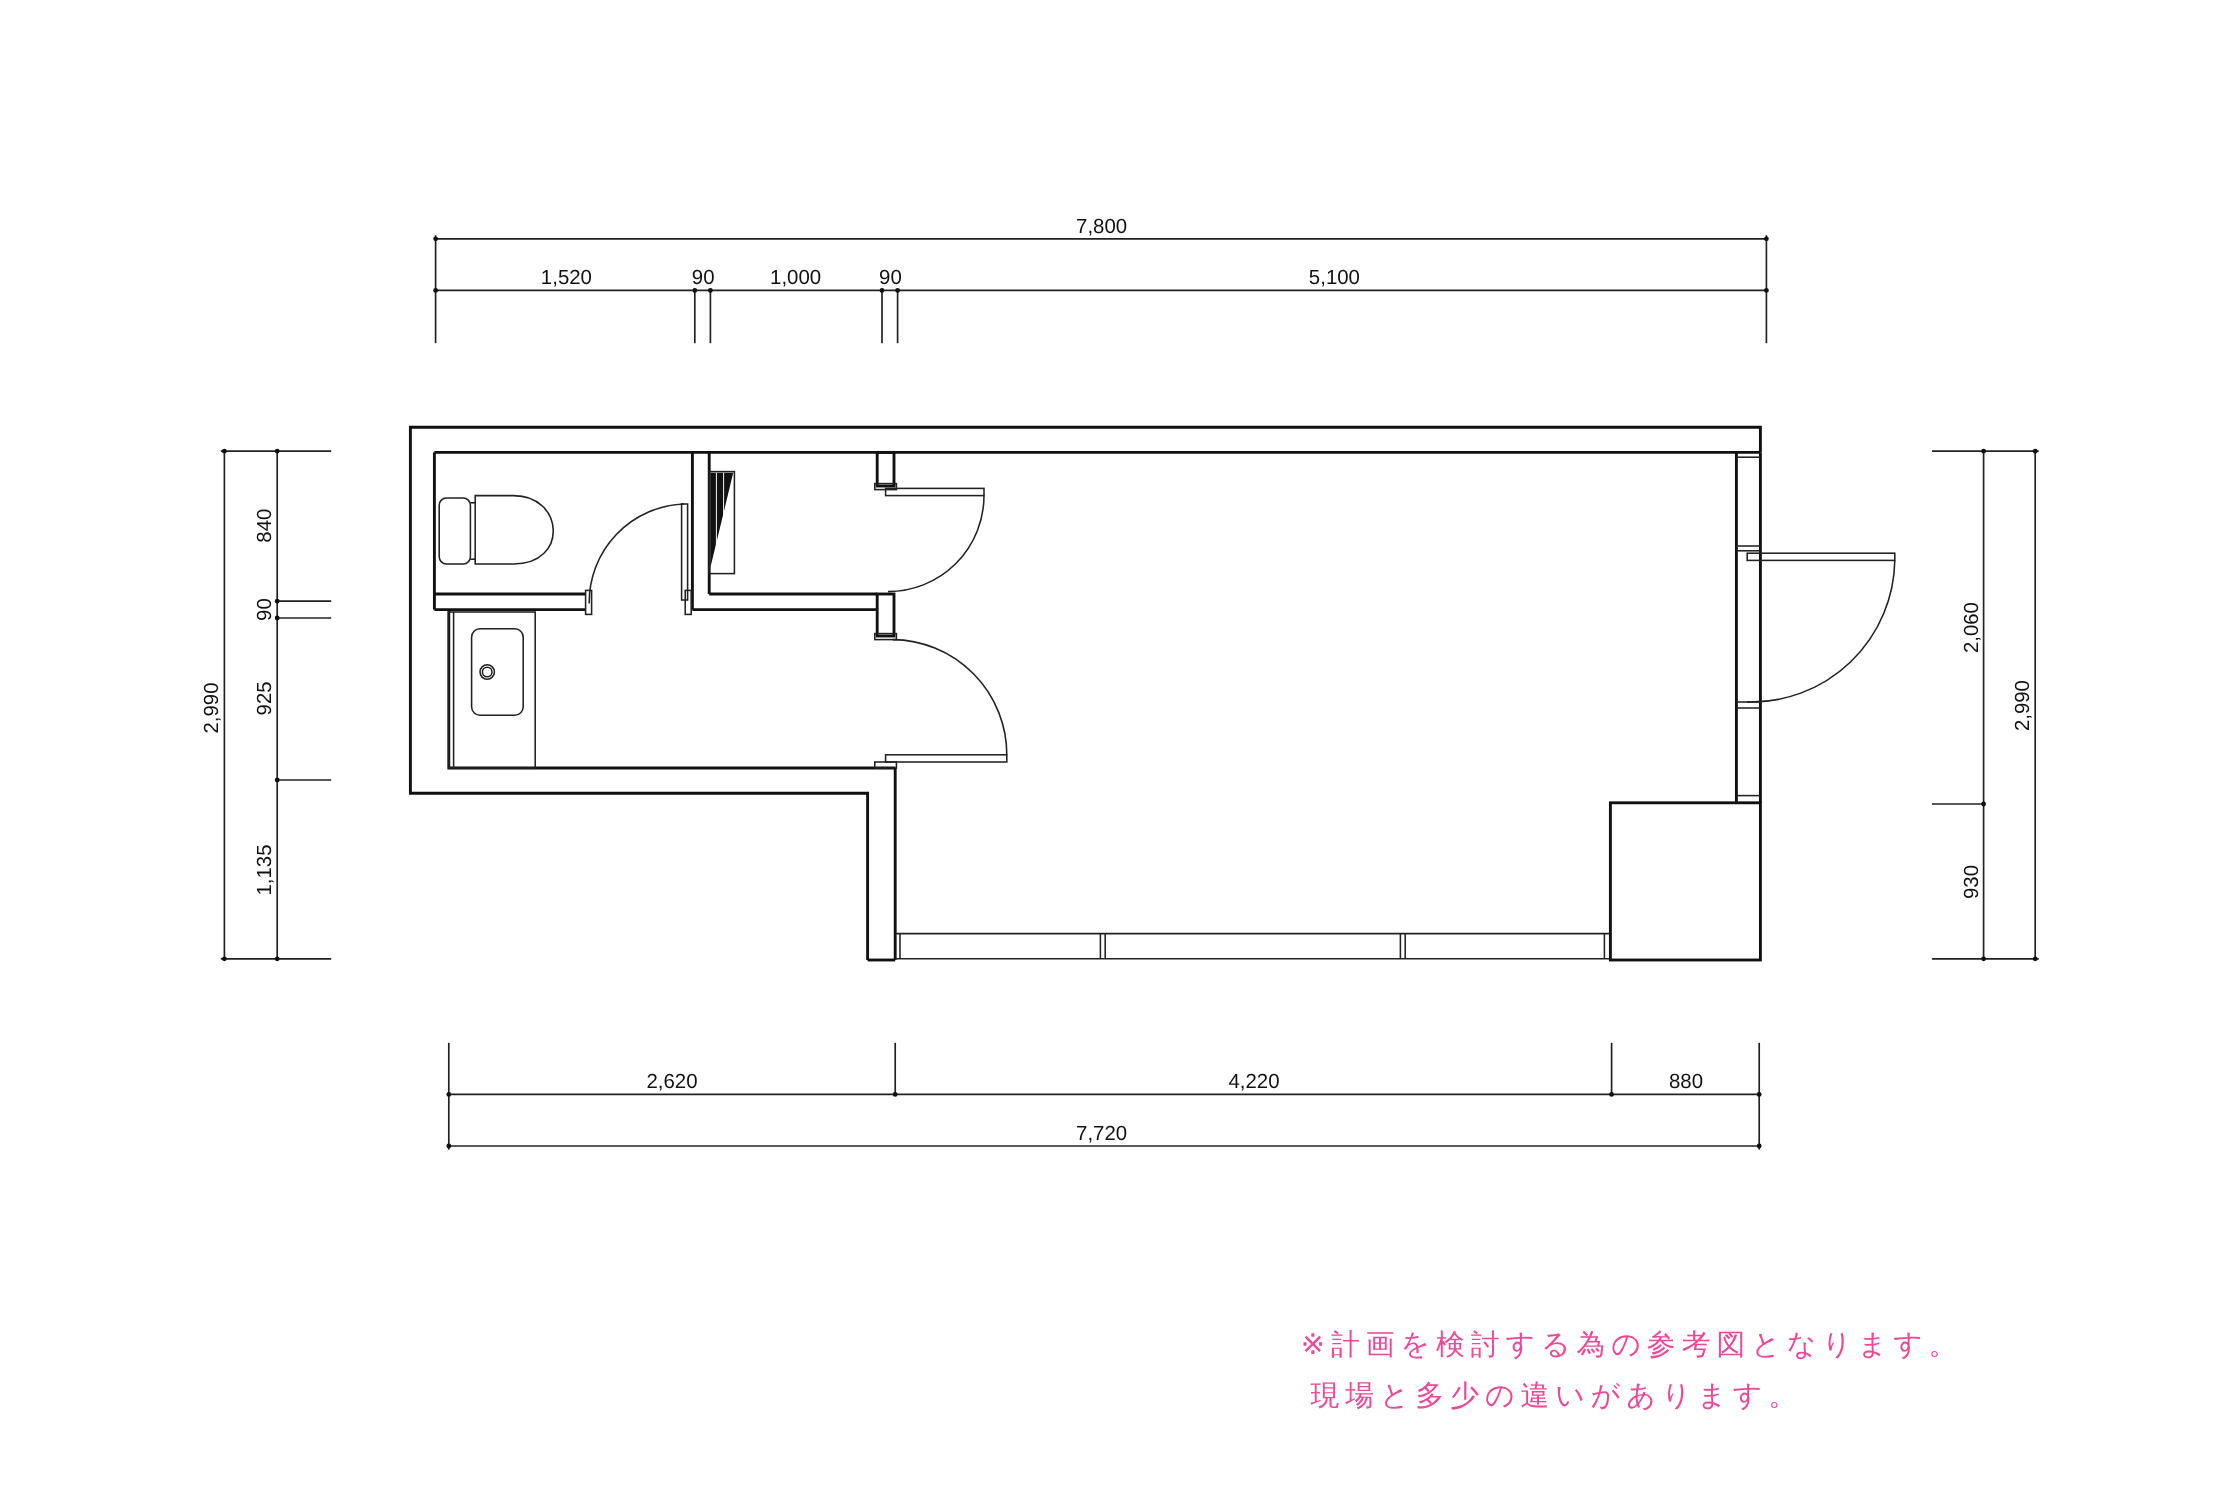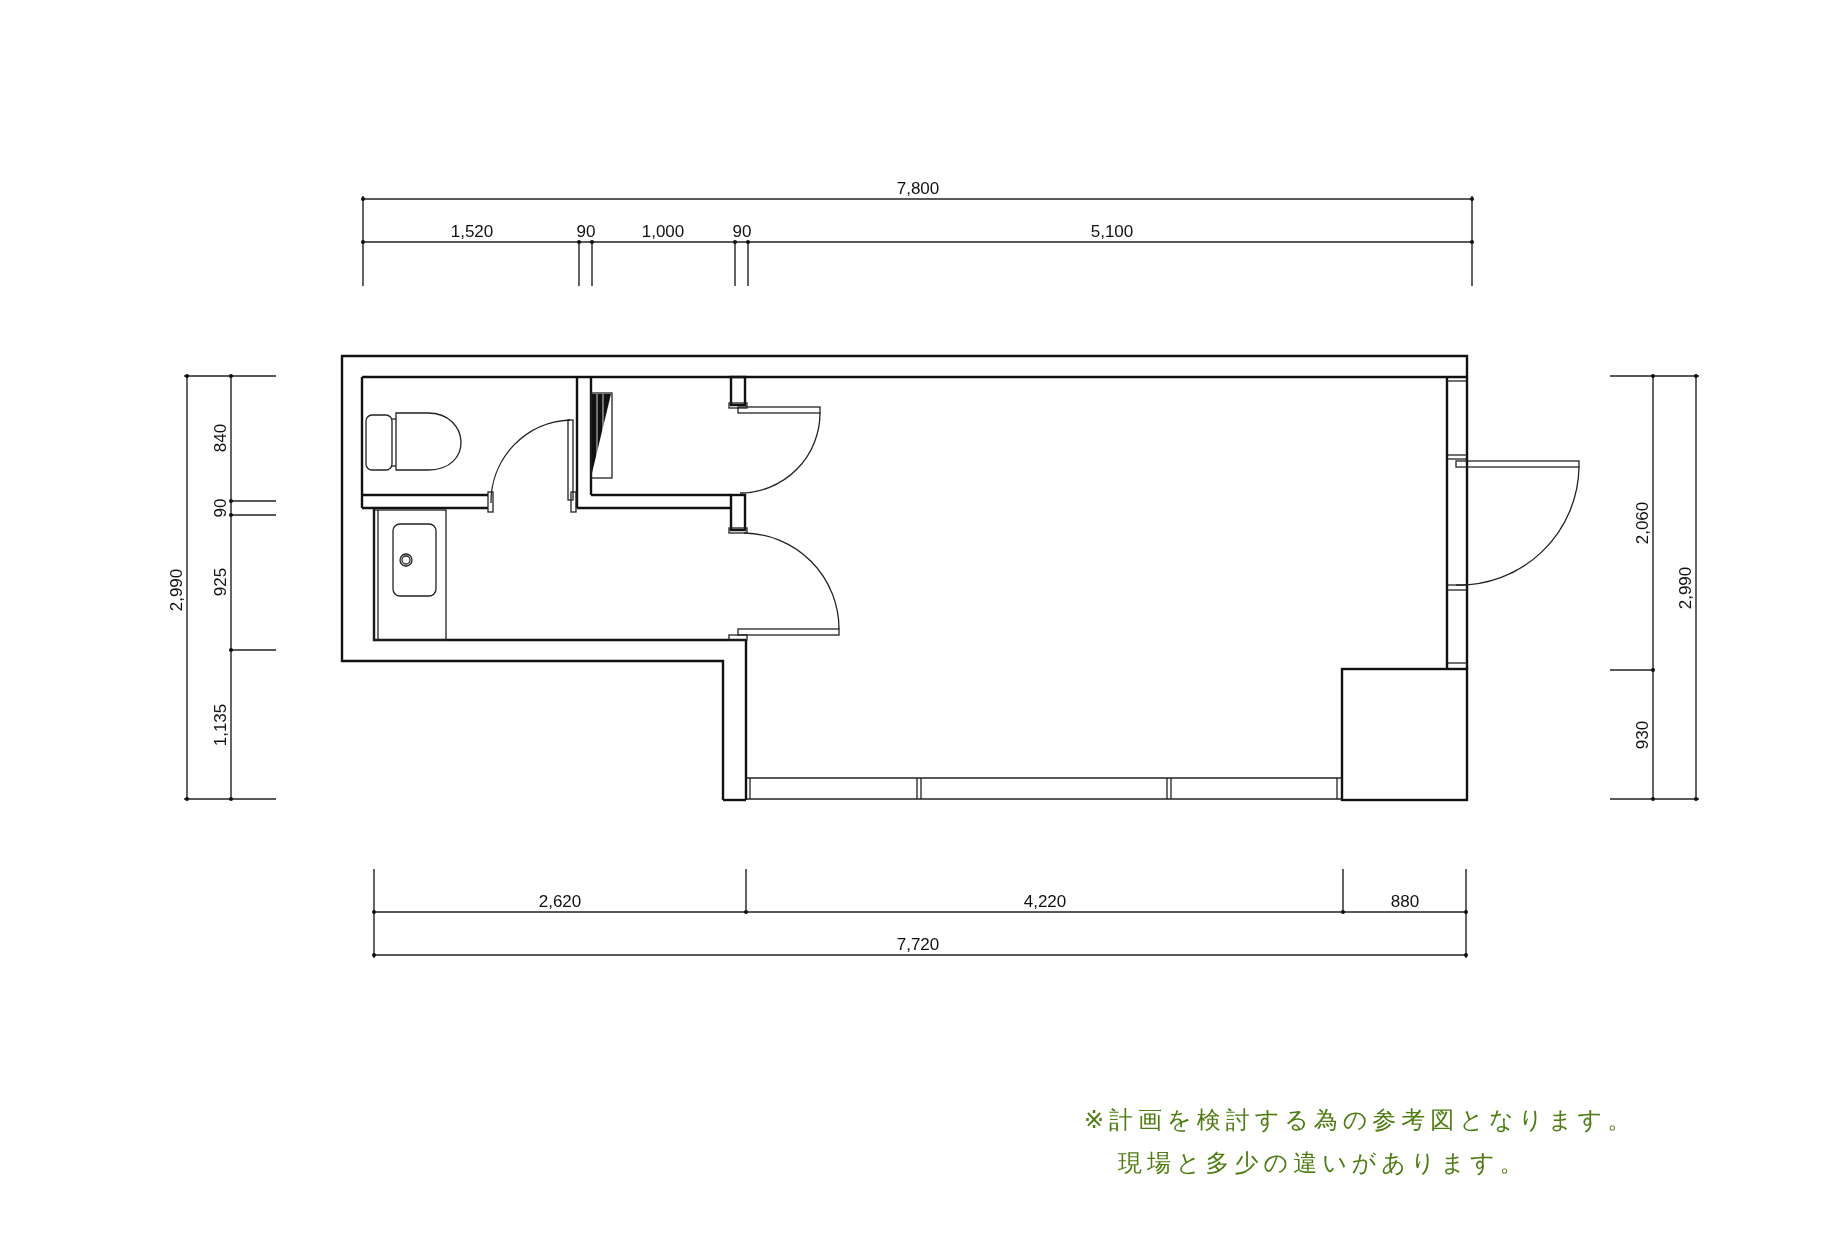--- a/index.html
+++ b/index.html
@@ -4,21 +4,21 @@
 <style>
   html, body { margin: 0; padding: 0; background: #ffffff; }
   body { width: 1845px; height: 1260px; position: relative; overflow: hidden; }
   #plan { position: absolute; left: 0; top: 0; }
   .w { fill: none; stroke: #111; stroke-width: 2.4; }
   .t { fill: none; stroke: #222; stroke-width: 1.3; }
   .dim { fill: none; stroke: #222; stroke-width: 1.4; }
   .dot { fill: #111; }
   .dimtxt { font-family: "Liberation Sans", sans-serif; font-size: 17px; fill: #111; }
   .note { position: absolute; font-family: "DejaVu Sans", sans-serif; font-size: 24px;
-          letter-spacing: 5px; color: #4d7c0f; white-space: nowrap; }
+          letter-spacing: 5px; color: #ec4899; white-space: nowrap; }
 </style>
 </head>
 <body>
 
 <svg id="plan" width="1845" height="1260" viewBox="0 0 1845 1260" xmlns="http://www.w3.org/2000/svg">
 
   <g>
     <line class="dim" x1="363" y1="199" x2="1472" y2="199"></line>
     <line class="dim" x1="363" y1="242" x2="1472" y2="242"></line>
     <line class="dim" x1="363" y1="196" x2="363" y2="286"></line>
@@ -186,13 +186,13 @@
     <rect class="t" x="738" y="629" width="101" height="6"></rect>
     <path class="t" d="M744,533 A96,96 0 0 1 839,629"></path>
   </g>
   <g>
     <rect class="t" x="1456" y="461" width="123" height="6"></rect>
     <path class="t" d="M1579,467 A120,120 0 0 1 1456,585"></path>
   </g>
 </svg>
 
 <div class="note" style="left:1084px; top:1104px;">※計画を検討する為の参考図となります。</div>
-<div class="note" style="left:1118px; top:1147px;">現場と多少の違いがあります。</div>
+<div class="note" style="left:1092px; top:1147px;">現場と多少の違いがあります。</div>
 
 </body></html>

